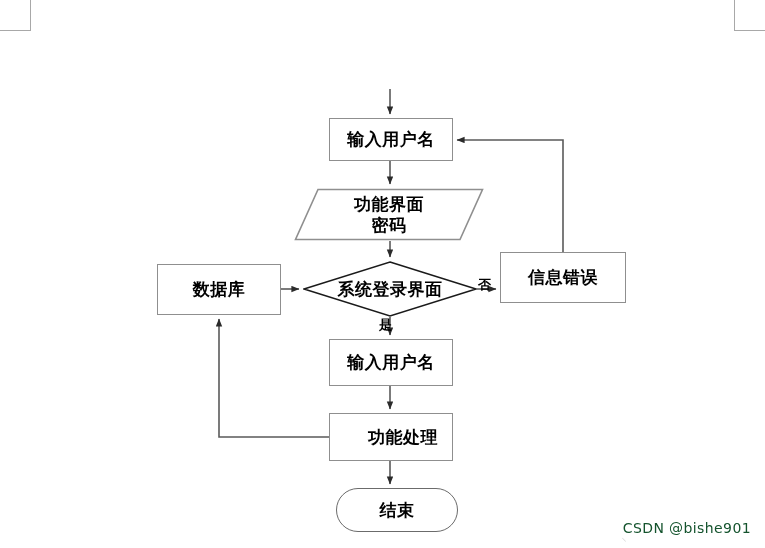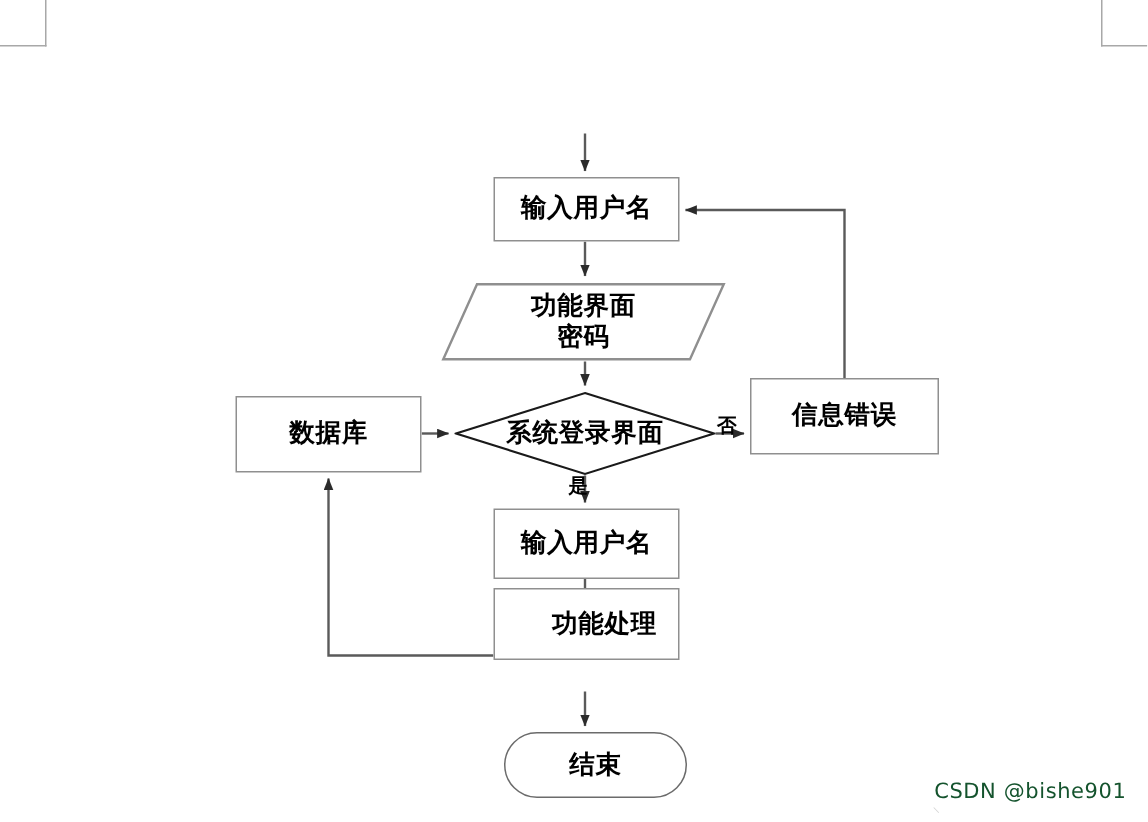--- a/index.html
+++ b/index.html
@@ -181,21 +181,21 @@
   </div>
 
   <div class="node node-process" style="left:500px; top:252px; width:126px; height:51px;">
     <span>信息错误</span>
   </div>
 
   <div class="node node-process" style="left:329px; top:339px; width:124px; height:47px;">
     <span>输入用户名</span>
   </div>
 
-  <div class="node node-process" style="left:329px; top:392px; width:124px; height:48px;padding-left:24px;">
+  <div class="node node-process" style="left:329px; top:413px; width:124px; height:48px;padding-left:24px;">
     <span>功能处理</span>
   </div>
 
   <div class="node node-terminal" style="left:336px; top:488px; width:122px; height:44px;">
     <span>结束</span>
   </div>
 
   <div class="edge-label" style="left:478px; top:278px;">否</div>
   <div class="edge-label" style="left:379px; top:318px;">是</div>
 

